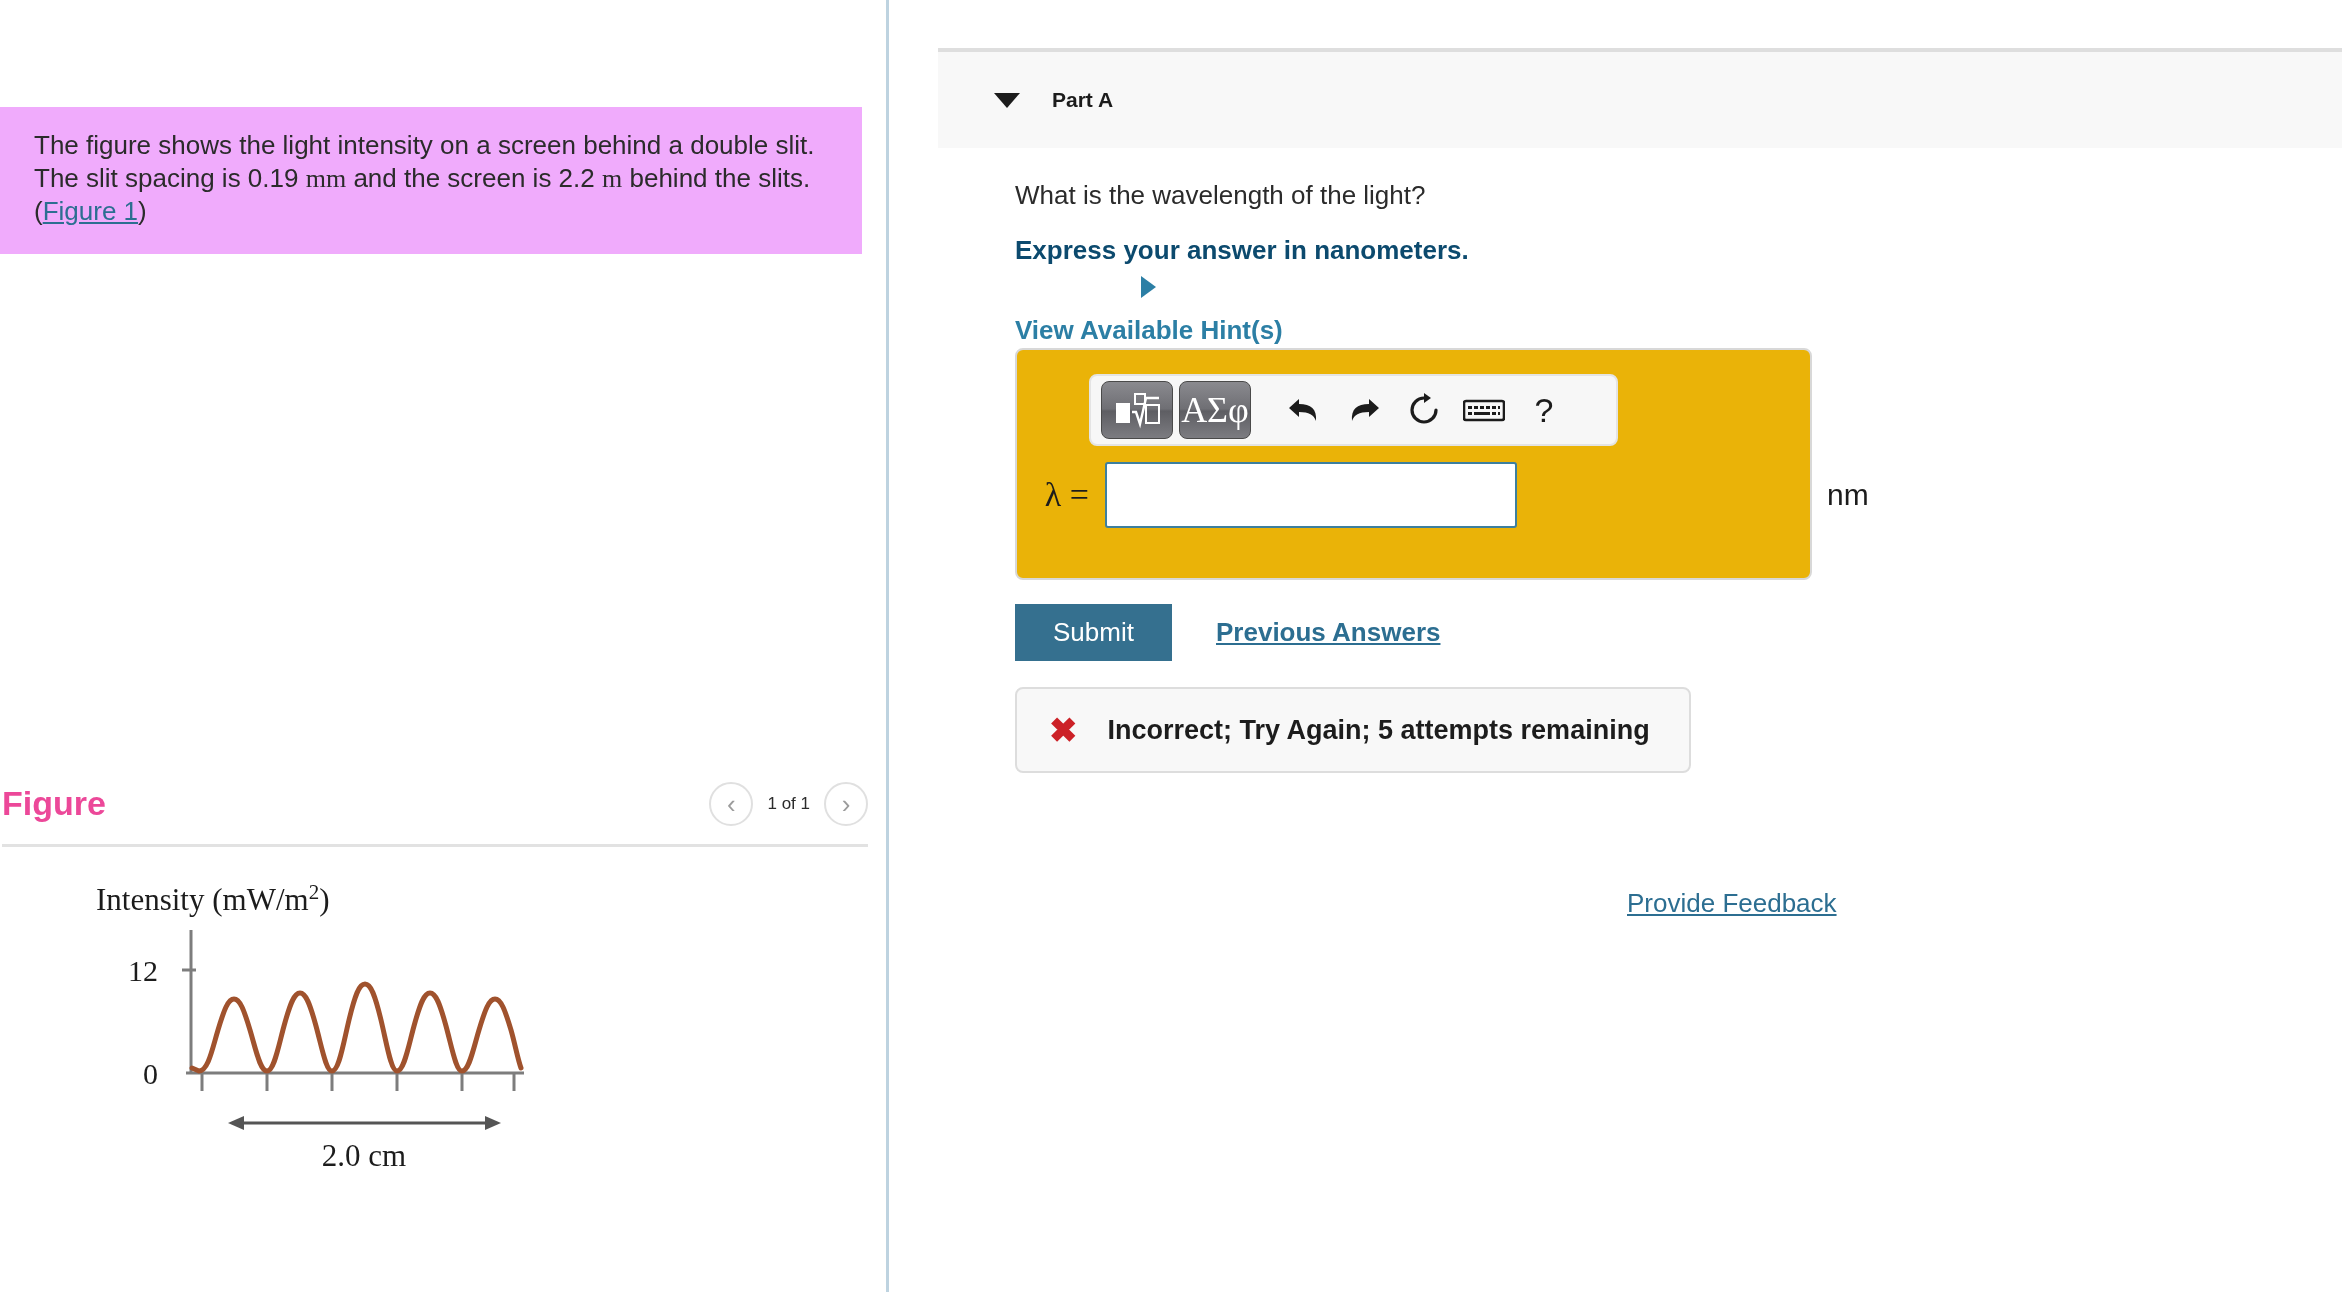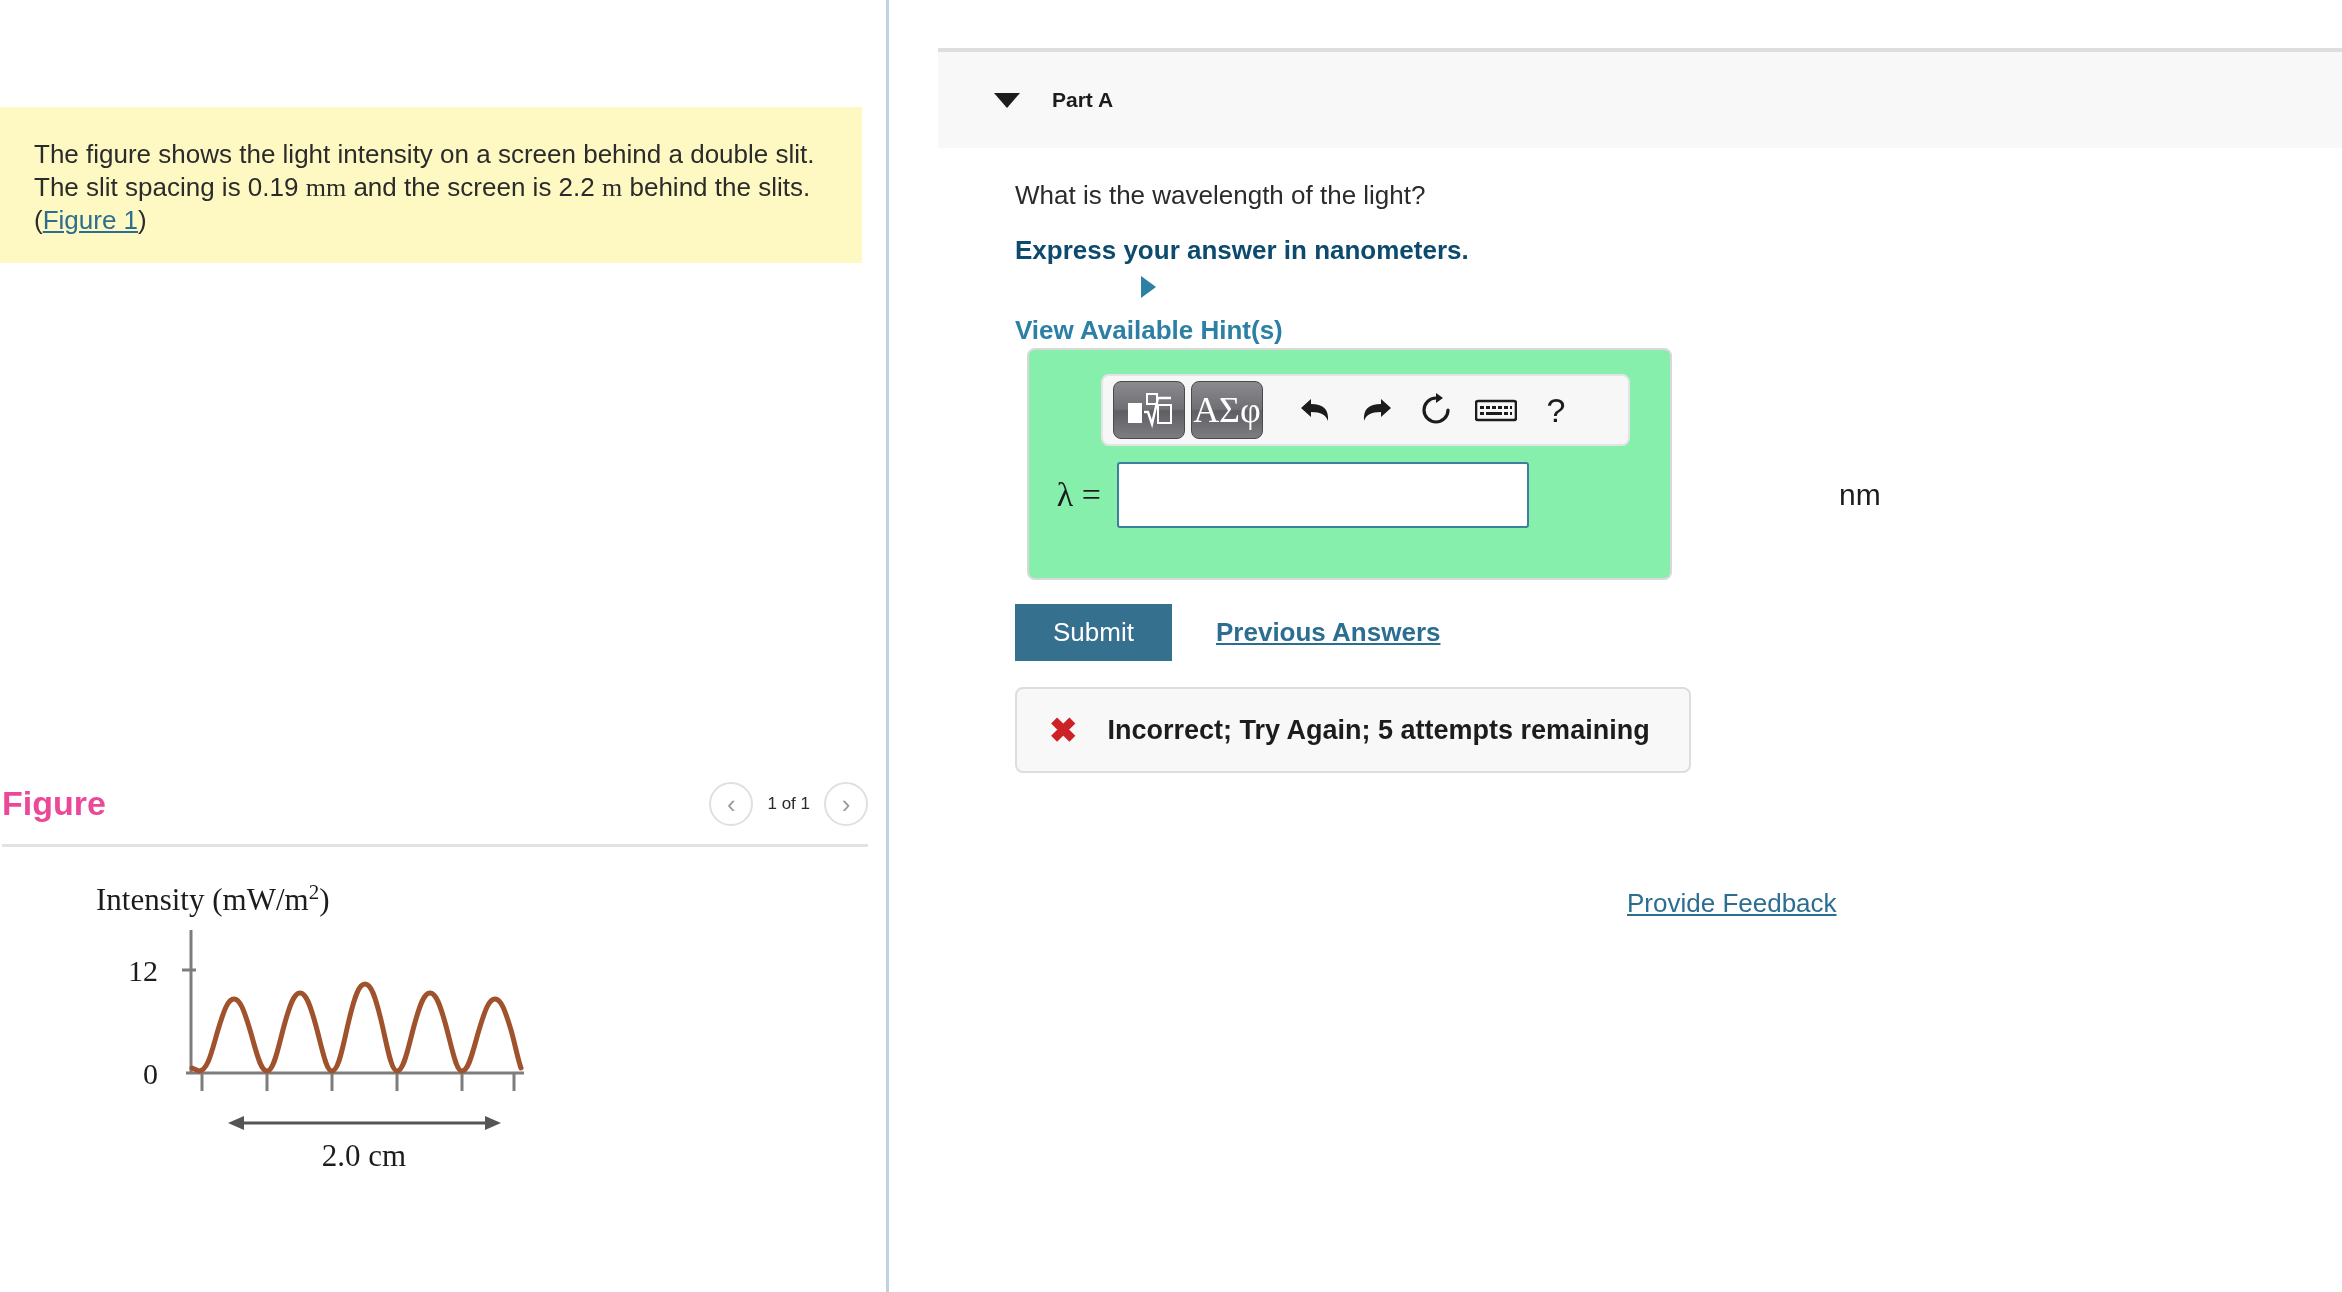--- a/index.html
+++ b/index.html
@@ -25,23 +25,23 @@
     position: absolute;
     left: 886px; top: 0;
     width: 3px; height: 1292px;
     background: #bed3e0;
   }
 
   #problem-statement {
     position: absolute;
     left: 0; top: 107px;
     width: 862px;
-    padding: 31px 30px 26px 34px;
-    box-sizing: border-box;
-    background: #fef9c3;
+    padding: 22px 30px 26px 34px;
+    box-sizing: border-box;
+    background: #f0abfc;
     font-size: 26px;
     line-height: 33px;
     color: #2b2b2b;
   }
   #problem-statement .unit {
     font-family: "Liberation Serif", serif;
     font-size: 26px;
   }
   .link {
     color: #2c6e91;
@@ -159,26 +159,25 @@
     border-left: 15px solid #2c7fa5;
   }
   #hints-label {
     font-size: 26px;
     font-weight: bold;
     color: #2c7fa5;
   }
 
   #answer-box {
     top: 348px;
-    width: 645px; height: 232px;
+    width: 797px; height: 232px;
     border: 2px solid #d8d8d8;
     border-radius: 8px;
     box-sizing: border-box;
-    background: #86efac;
-    margin-left: 12px;
+    background: #eab308;
   }
   #math-toolbar {
     position: absolute;
     left: 72px; top: 24px;
     width: 529px; height: 72px;
     border: 2px solid #e4e4e4;
     border-radius: 8px;
     background: #f7f7f7;
     box-sizing: border-box;
     display: flex;

